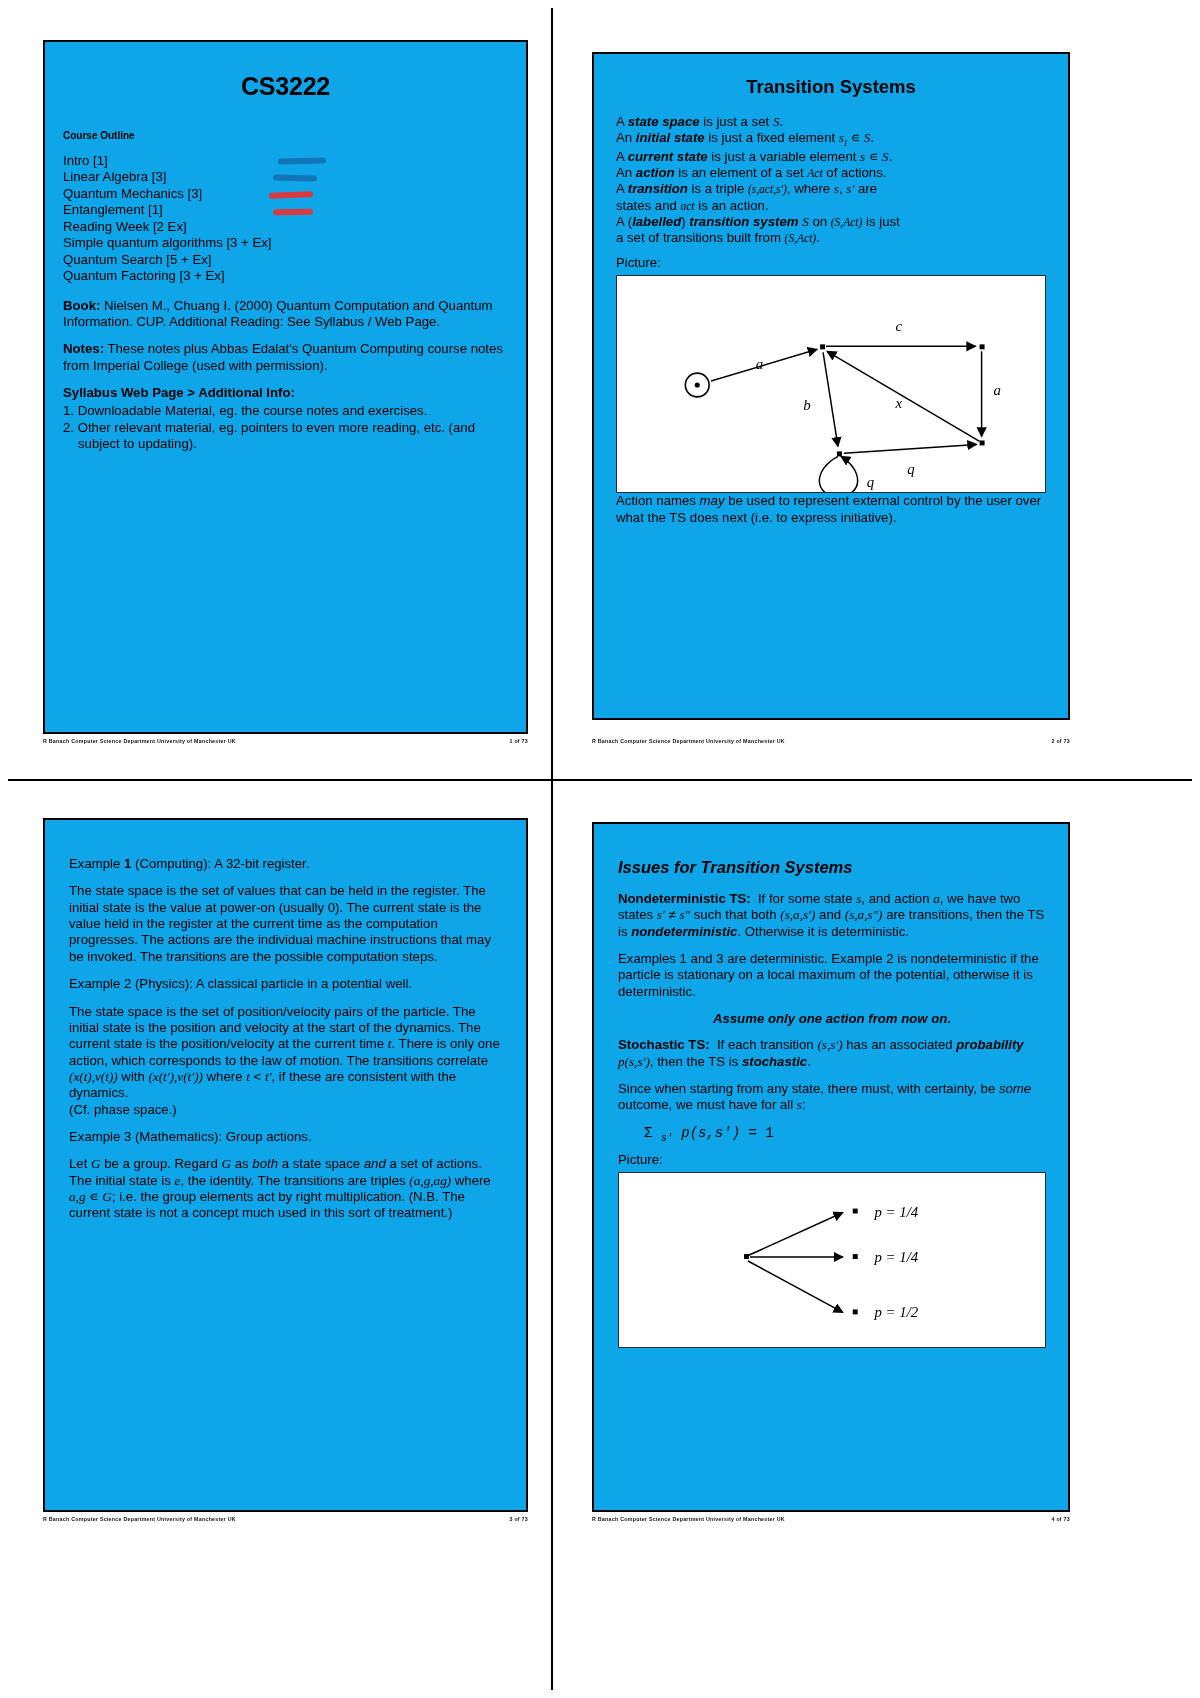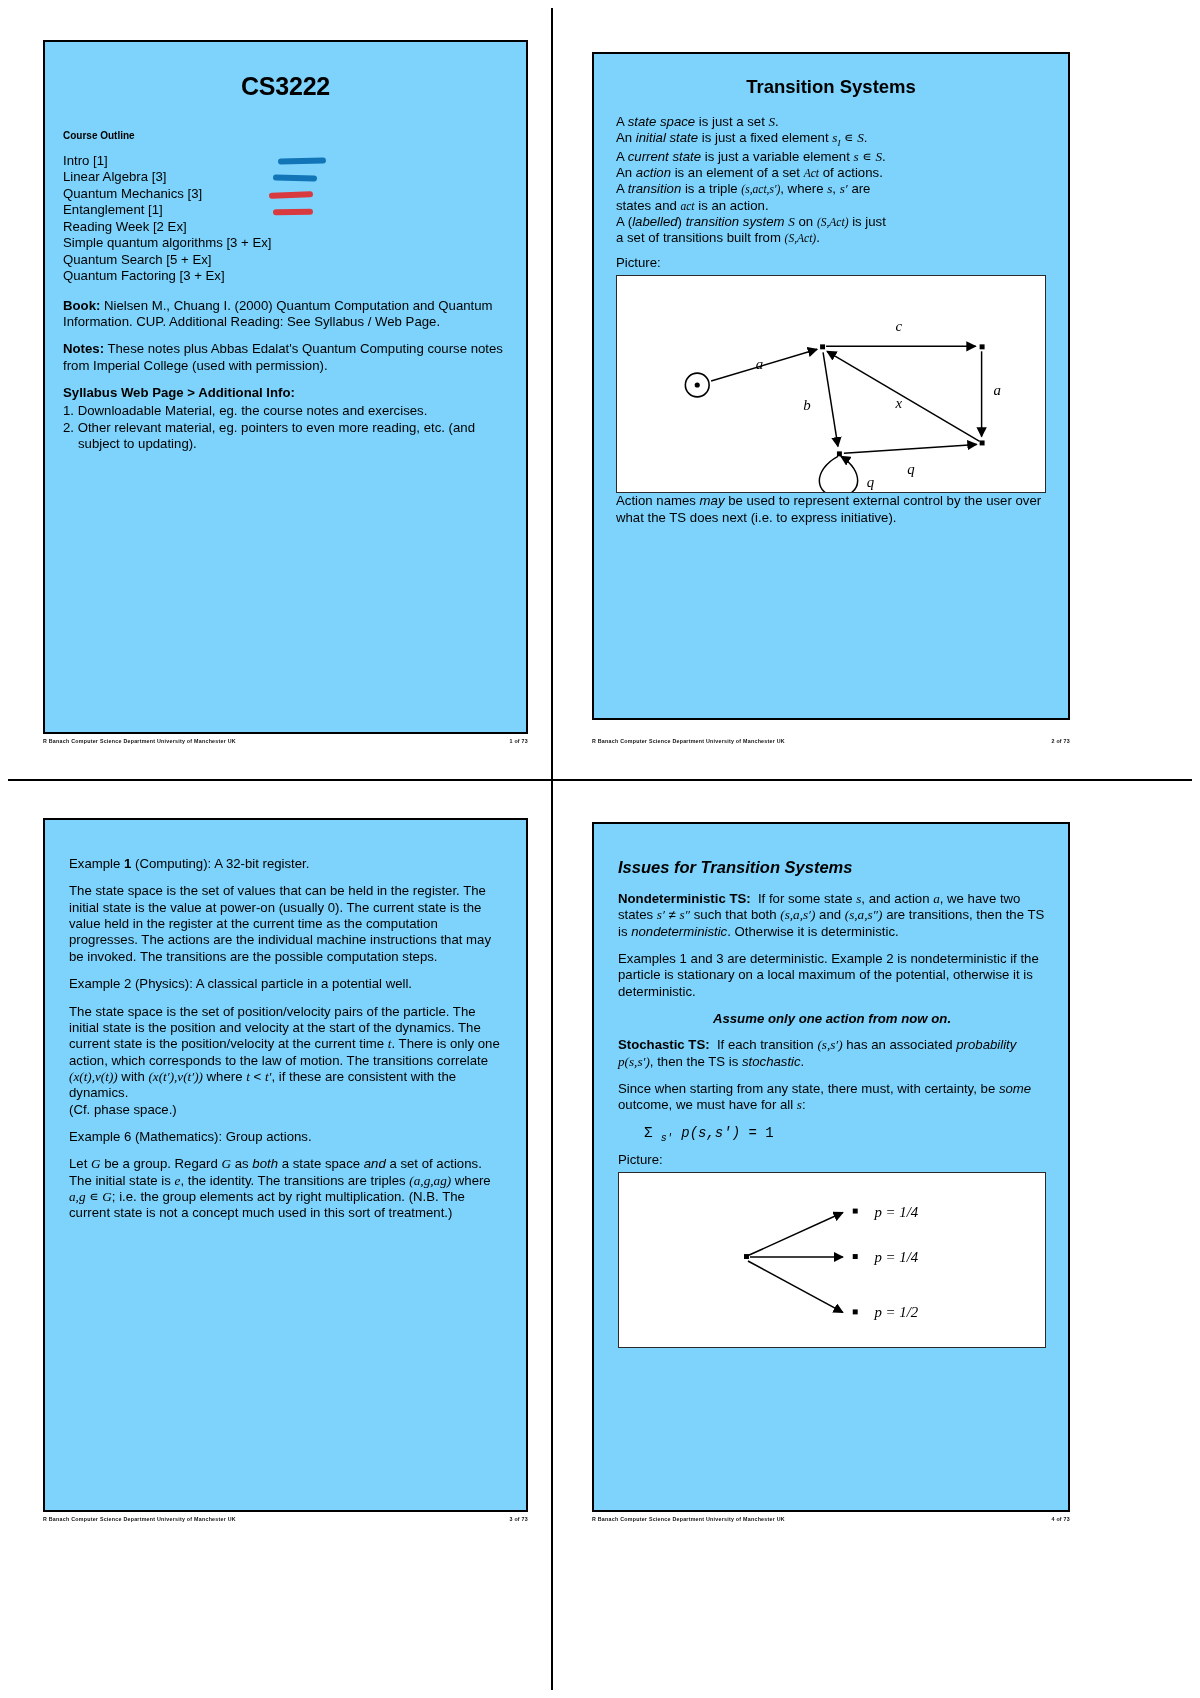--- a/index.html
+++ b/index.html
@@ -31,21 +31,21 @@
     position:absolute;
     left:8px; right:8px; top:779px;
     height:2px; background:#000;
     z-index:5;
   }
 
   
   .slide {
     position:absolute;
     border:2.5px solid #000;
-    background:#7dd3fc;
+    background:#0ea5e9;
     overflow:hidden;
   }
   .slide-inner {
     padding:14px 18px 10px 18px;
     height:100%;
   }
   .footer {
     position:absolute;
     display:flex;
     justify-content:space-between;
@@ -90,21 +90,21 @@
     margin:30px 0 12px 0;
   }
   .body {
     font-size:13.2px;
     line-height:1.24;
   }
   .body p { margin:0 0 11px 0; }
   .tight { line-height:1.23; }
   b, .b { font-weight:bold; }
   i, .i { font-style:italic; }
-  .bi { font-weight:normal; font-style:italic; }
+  .bi { font-weight:bold; font-style:italic; }
   .ser { font-family:"Liberation Serif", serif; font-style:italic; }
 
   
   .outline { position:relative; font-size:13.2px; line-height:1.245; }
   .outline .row { white-space:nowrap; }
   .mark {
     position:absolute;
     height:6px; border-radius:3px;
   }
   .m1 { left:215px; top:5px;  width:48px; background:#1275b8; transform:rotate(-1.2deg); }
@@ -254,21 +254,21 @@
         <p>Example <span class="b">1</span> (Computing): A 32-bit register.</p>
         <p>The state space is the set of values that can be held in the register. The initial state is the value at power-on (usually 0). The current state is the value held in the register at the current time as the computation progresses. The actions are the individual machine instructions that may be invoked. The transitions are the possible computation steps.</p>
       </div>
 
       <div class="body">
         <p>Example 2 (Physics): A classical particle in a potential well.</p>
         <p>The state space is the set of position/velocity pairs of the particle. The initial state is the position and velocity at the start of the dynamics. The current state is the position/velocity at the current time <span class="ser">t</span>. There is only one action, which corresponds to the law of motion. The transitions correlate <span class="ser">(x(t),v(t))</span> with <span class="ser">(x(t′),v(t′))</span> where <span class="ser">t</span> &lt; <span class="ser">t′</span>, if these are consistent with the dynamics.<br>(Cf. phase space.)</p>
       </div>
 
       <div class="body">
-        <p>Example 6 (Mathematics): Group actions.</p>
+        <p>Example 3 (Mathematics): Group actions.</p>
         <p>Let <span class="ser">G</span> be a group. Regard <span class="ser">G</span> as <span class="i">both</span> a state space <span class="i">and</span> a set of actions. The initial state is <span class="ser">e</span>, the identity. The transitions are triples <span class="ser">(a,g,ag)</span> where <span class="ser">a,g</span> ∊ <span class="ser">G</span>; i.e. the group elements act by right multiplication. (N.B. The current state is not a concept much used in this sort of treatment.)</p>
       </div>
     </div>
   </div>
   <div class="footer" id="footer3">
     <span class="fl">R Banach  Computer Science Department  University of Manchester  UK</span>
     <span class="fr">3 of 73</span>
   </div>
 
   <div class="slide" id="slide4">

